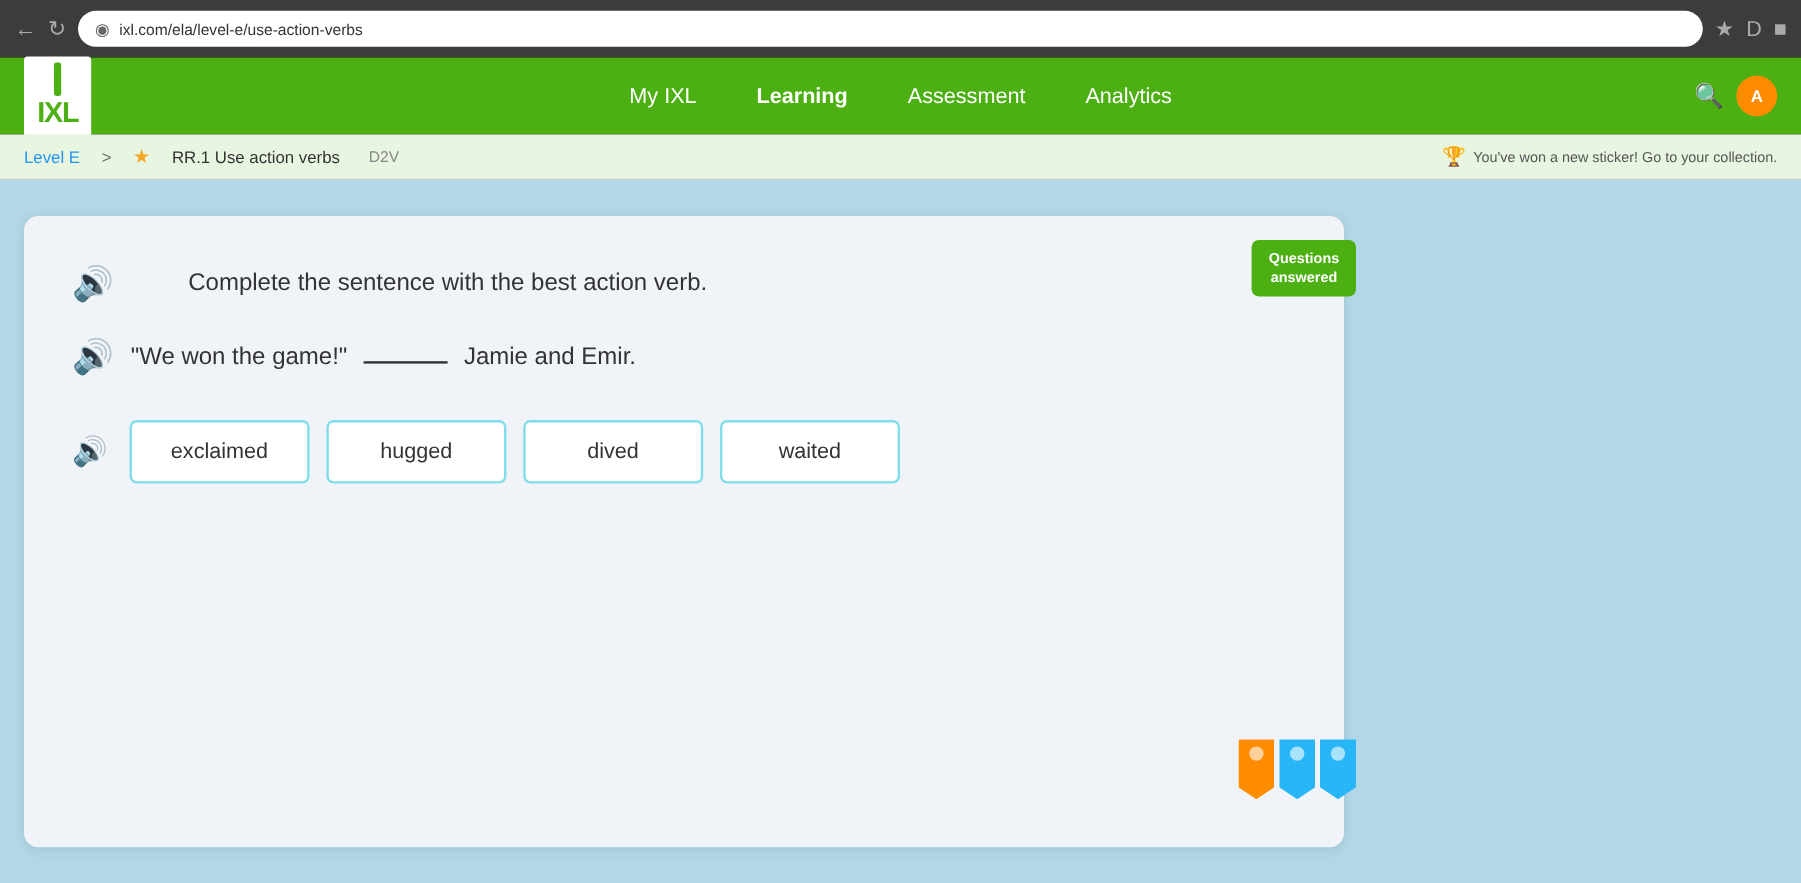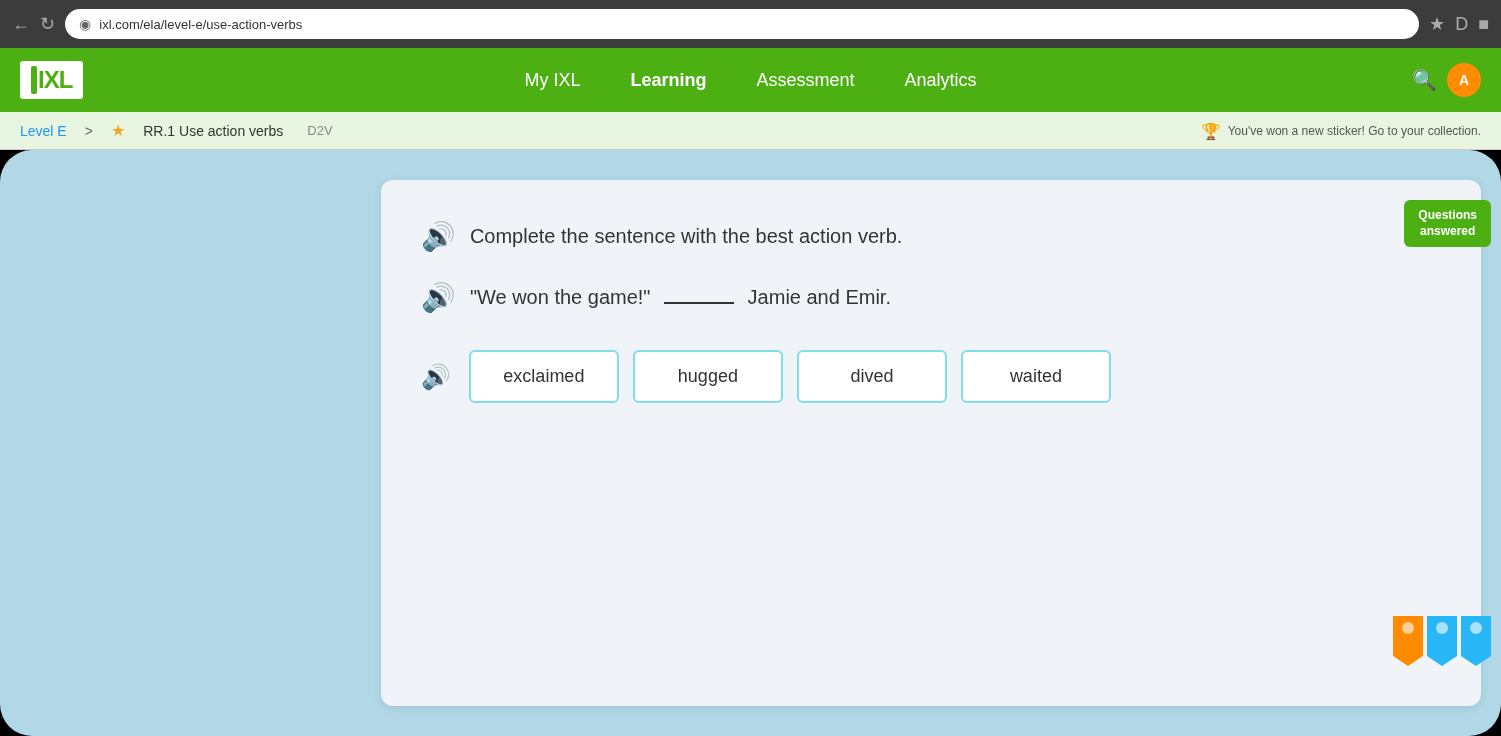--- a/index.html
+++ b/index.html
@@ -54,20 +54,21 @@
       background: #fff;
       border: 3px solid #fff;
       padding: 2px 8px;
       font-size: 22px;
       font-weight: 900;
       color: #4caf12;
       border-radius: 3px;
       display: flex;
       align-items: center;
       gap: 1px;
+      flex-direction: column;
     }
     .ixl-logo .bar {
       background: #4caf12;
       width: 6px;
       height: 28px;
       border-radius: 2px;
     }
     .ixl-logo-text {
       font-size: 24px;
       font-weight: 900;
@@ -148,23 +149,22 @@
       color: #555;
     }
     .trophy-icon { color: #2196f3; font-size: 16px; }
 
     
     .main-area {
       background: #b2d8e8;
       min-height: calc(736px - 48px - 64px - 38px);
       padding: 30px 20px;
       display: flex;
-      justify-content: flex-end;
+      justify-content: flex-start;
       position: relative;
-      border-radius: 32px;
     }
 
     .content-card {
       background: #f0f4f8;
       border-radius: 12px;
       padding: 40px 40px 50px 40px;
       width: 1100px;
       min-height: 420px;
       position: relative;
       box-shadow: 0 2px 10px rgba(0,0,0,0.1);
@@ -258,20 +258,21 @@
     }
     .speaker-icon {
       color: #1565c0;
       font-size: 28px;
       cursor: pointer;
     }
     .instruction-text {
       font-size: 20px;
       color: #333;
       font-weight: 400;
+      margin-left: 48px;
     }
 
     
     .sentence-row {
       display: flex;
       align-items: center;
       gap: 14px;
       margin-bottom: 36px;
     }
     .sentence-text {

